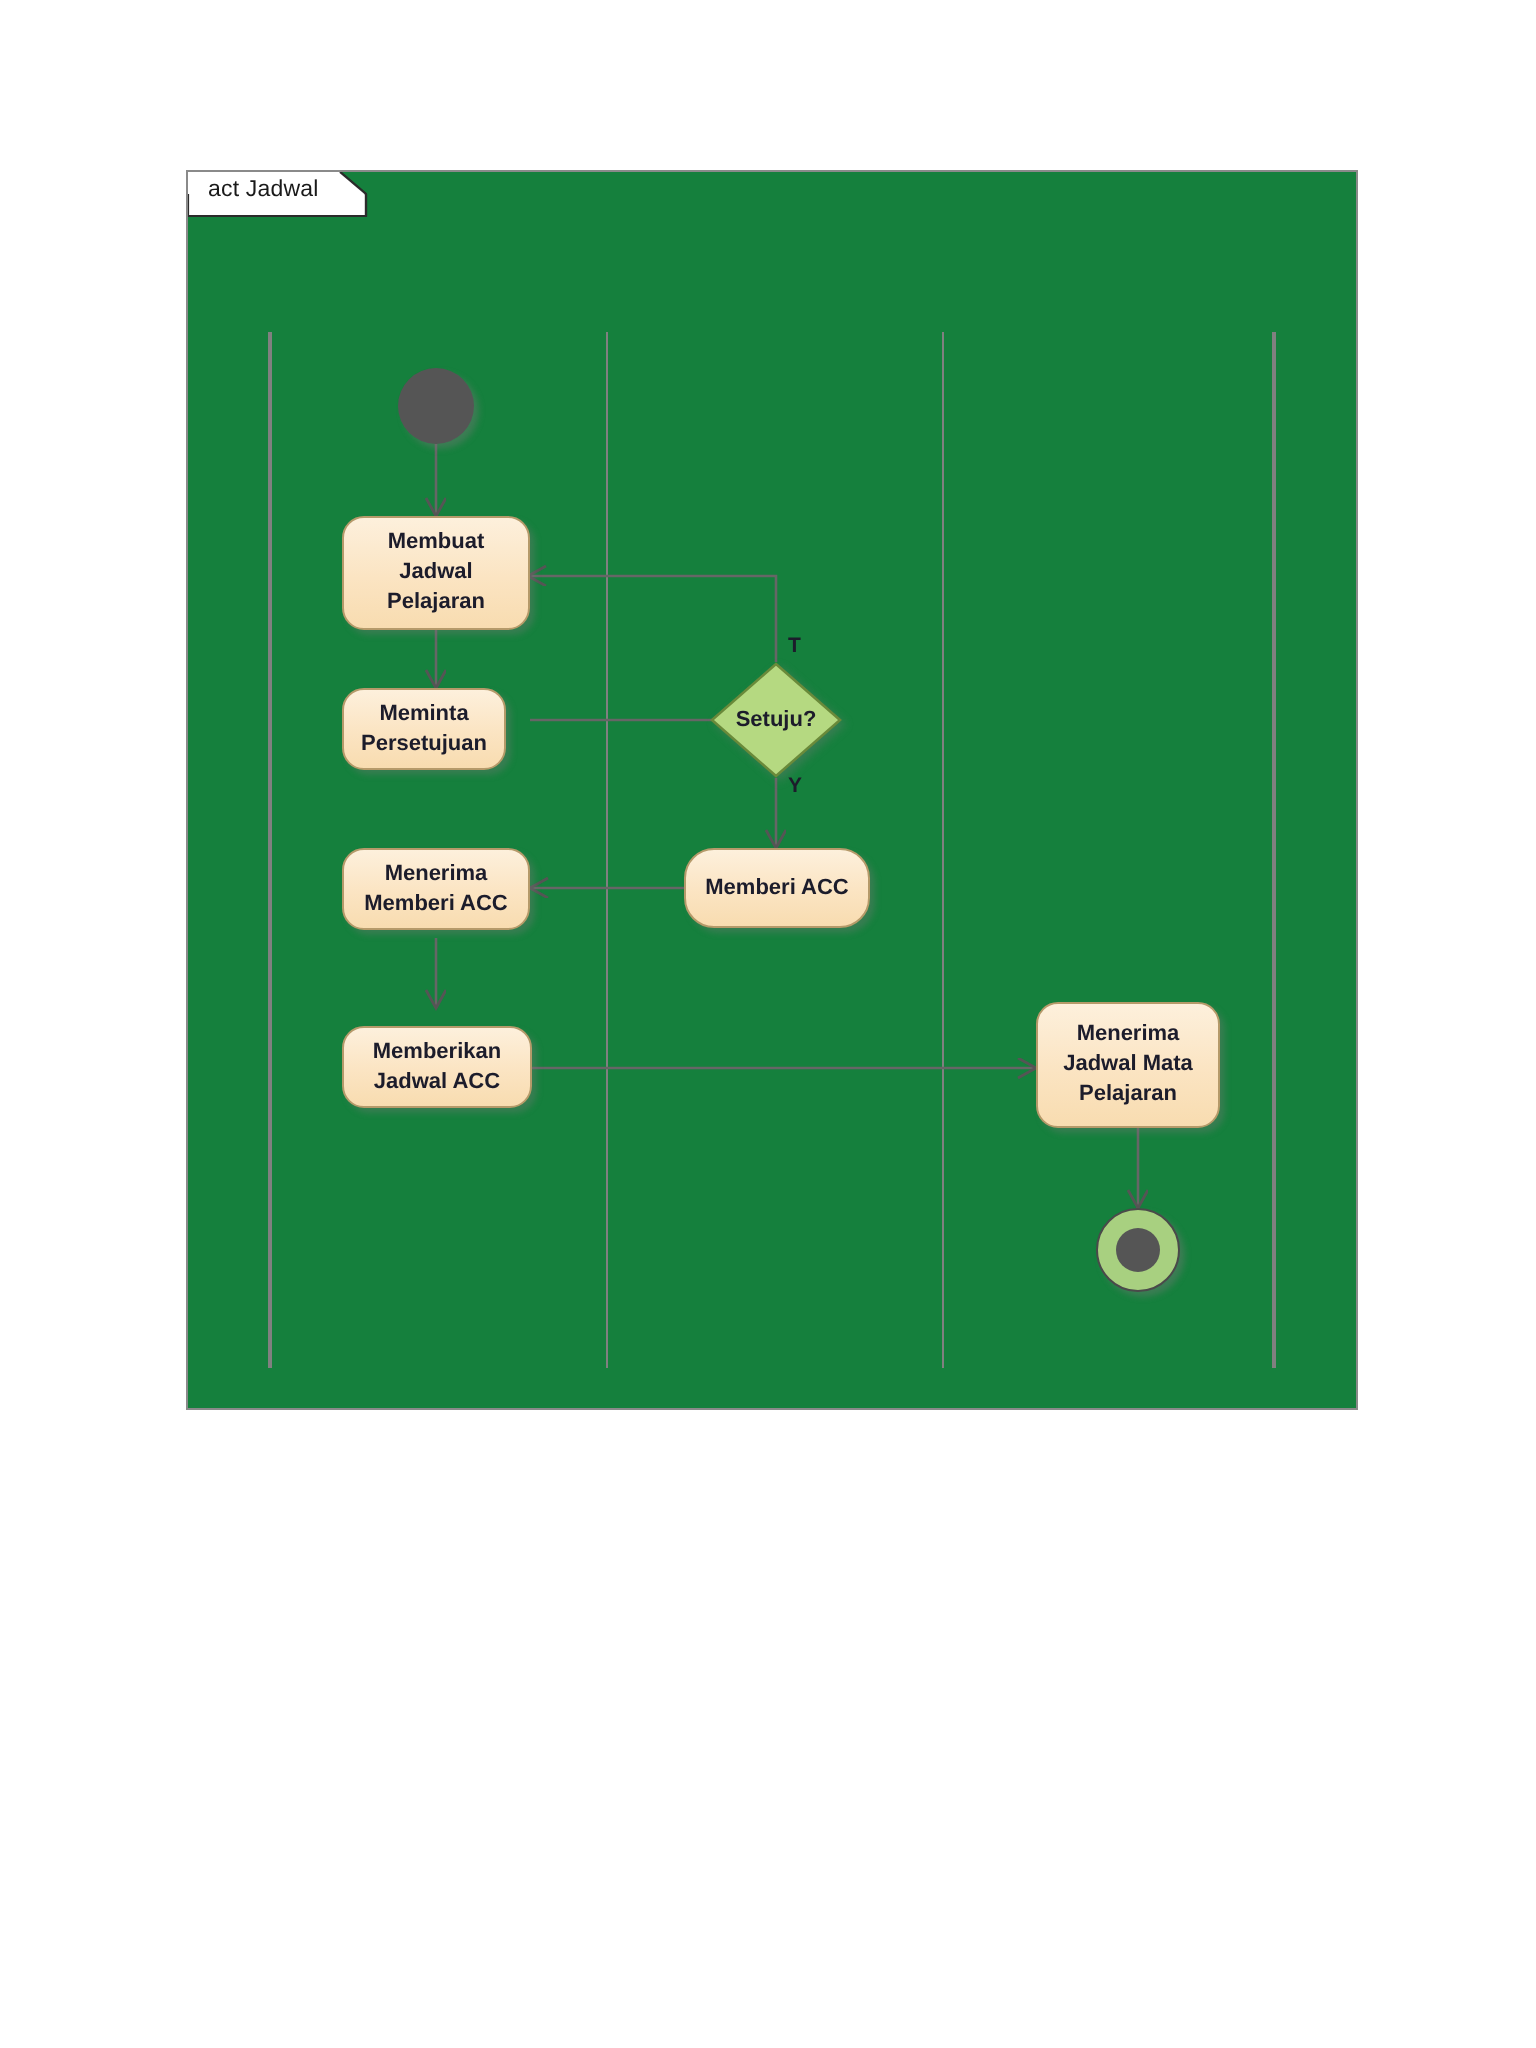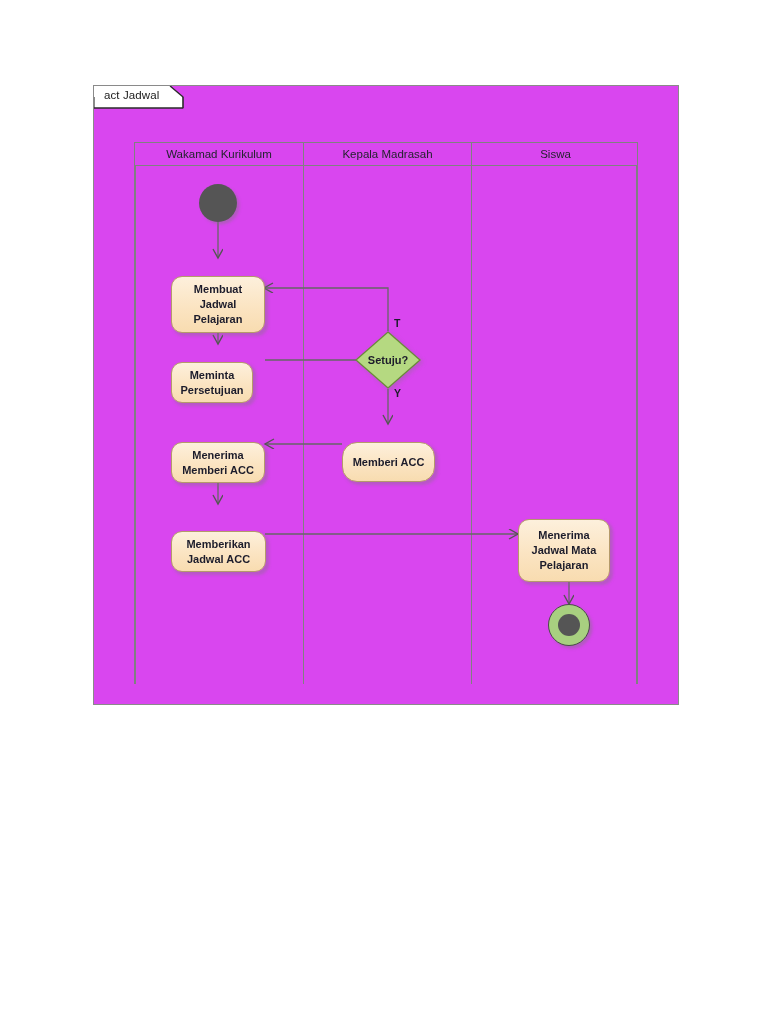--- a/index.html
+++ b/index.html
@@ -16,21 +16,21 @@
   }
 
   
   #diagram-frame {
     position: absolute;
     left: 93px;
     top: 85px;
     width: 586px;
     height: 620px;
     border: 1px solid #8a8a8a;
-    background: #d946ef;
+    background: #15803d;
     box-sizing: border-box;
   }
 
   
   #frame-tab {
     position: absolute;
     left: 0px;
     top: 0px;
     height: 22px;
     box-sizing: border-box;
@@ -112,21 +112,20 @@
     box-shadow: 2.5px 2.5px 3px rgba(120,120,120,0.35);
     display: flex;
     align-items: center;
     justify-content: center;
     text-align: center;
     color: #1c1c2b;
     font-size: 11px;
     line-height: 15px;
     font-weight: 600;
     padding: 0 4px;
-    margin-top: 18px;
   }
 
   
   #node-decision {
     position: absolute;
     width: 66px;
     height: 58px;
   }
   #node-decision .diamond-svg {
     position: absolute;
@@ -201,25 +200,20 @@
       <path d="M0 0 H76 L89 11 H0 Z" fill="#ffffff" stroke="none"></path>
       <line x1="0" y1="22" x2="89" y2="22" stroke="#2b2b2b" stroke-width="1.1"></line>
       <line x1="76" y1="0" x2="89" y2="11" stroke="#2b2b2b" stroke-width="1.1"></line>
       <line x1="89" y1="11" x2="89" y2="22" stroke="#2b2b2b" stroke-width="1.1"></line>
     </svg>
     <span id="frame-tab-label">act Jadwal</span>
   </div>
 
   <div id="swimlanes">
 
-    <div class="lane-header-row">
-      <div class="lane-header w1">Wakamad Kurikulum</div>
-      <div class="lane-header w2">Kepala Madrasah</div>
-      <div class="lane-header w3">Siswa</div>
-    </div>
 
     <div class="lane-divider" id="lane-div-0"></div>
     <div class="lane-divider" id="lane-div-1"></div>
     <div class="lane-divider" id="lane-div-2"></div>
     <div class="lane-divider" id="lane-div-3"></div>
   </div>
 
   <svg id="edges-svg" viewBox="0 0 586 620">
     <defs>
       <marker id="openArrow" markerWidth="12" markerHeight="12" refX="10" refY="5" orient="auto" markerUnits="userSpaceOnUse">

